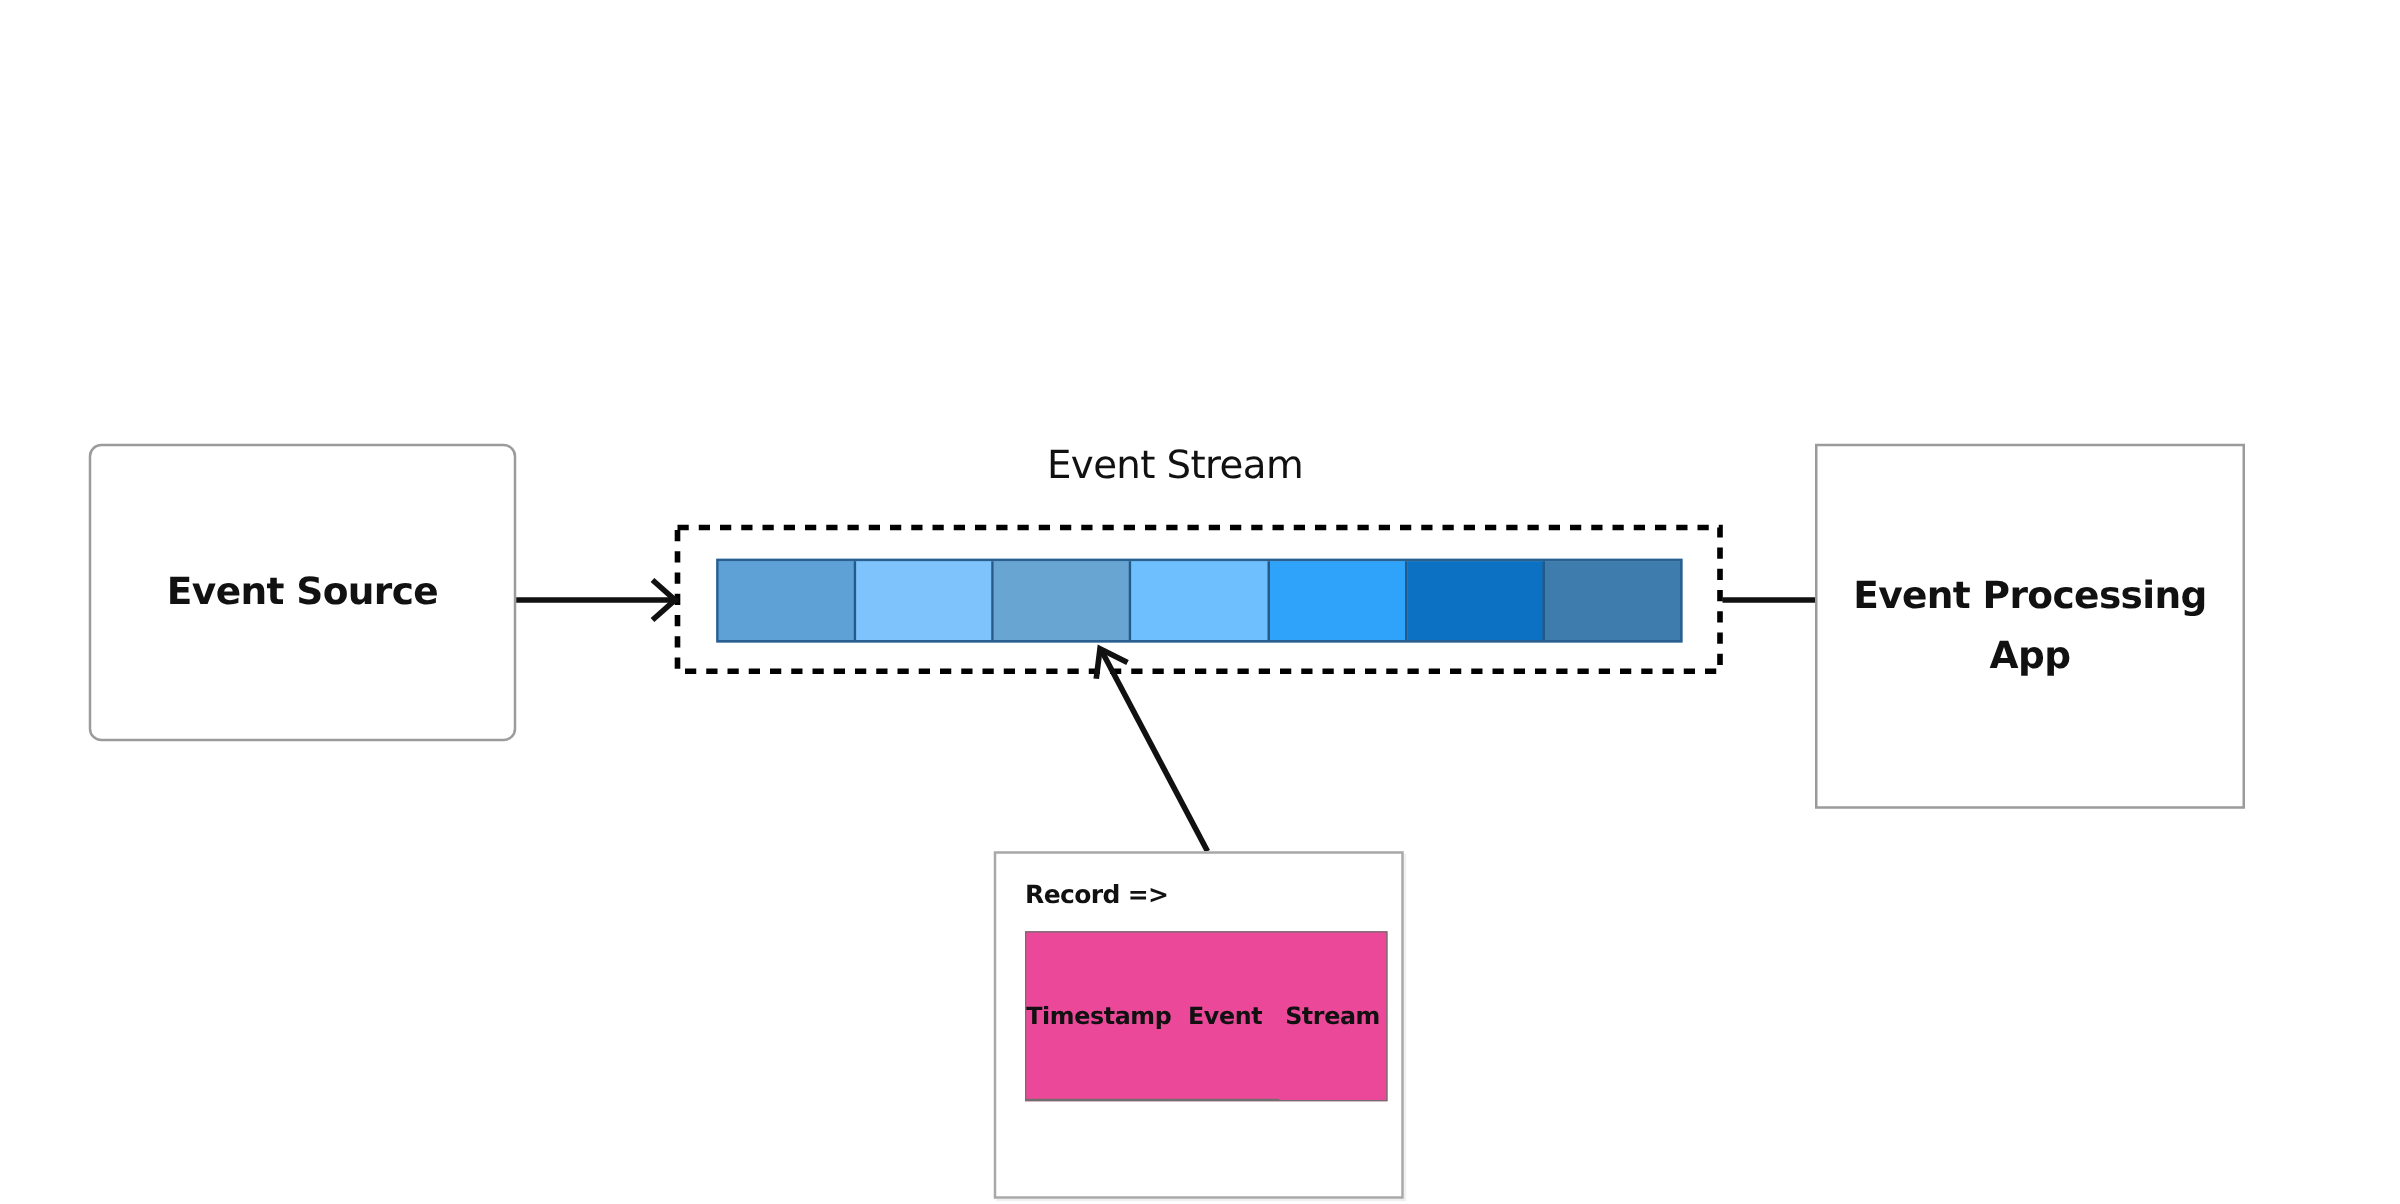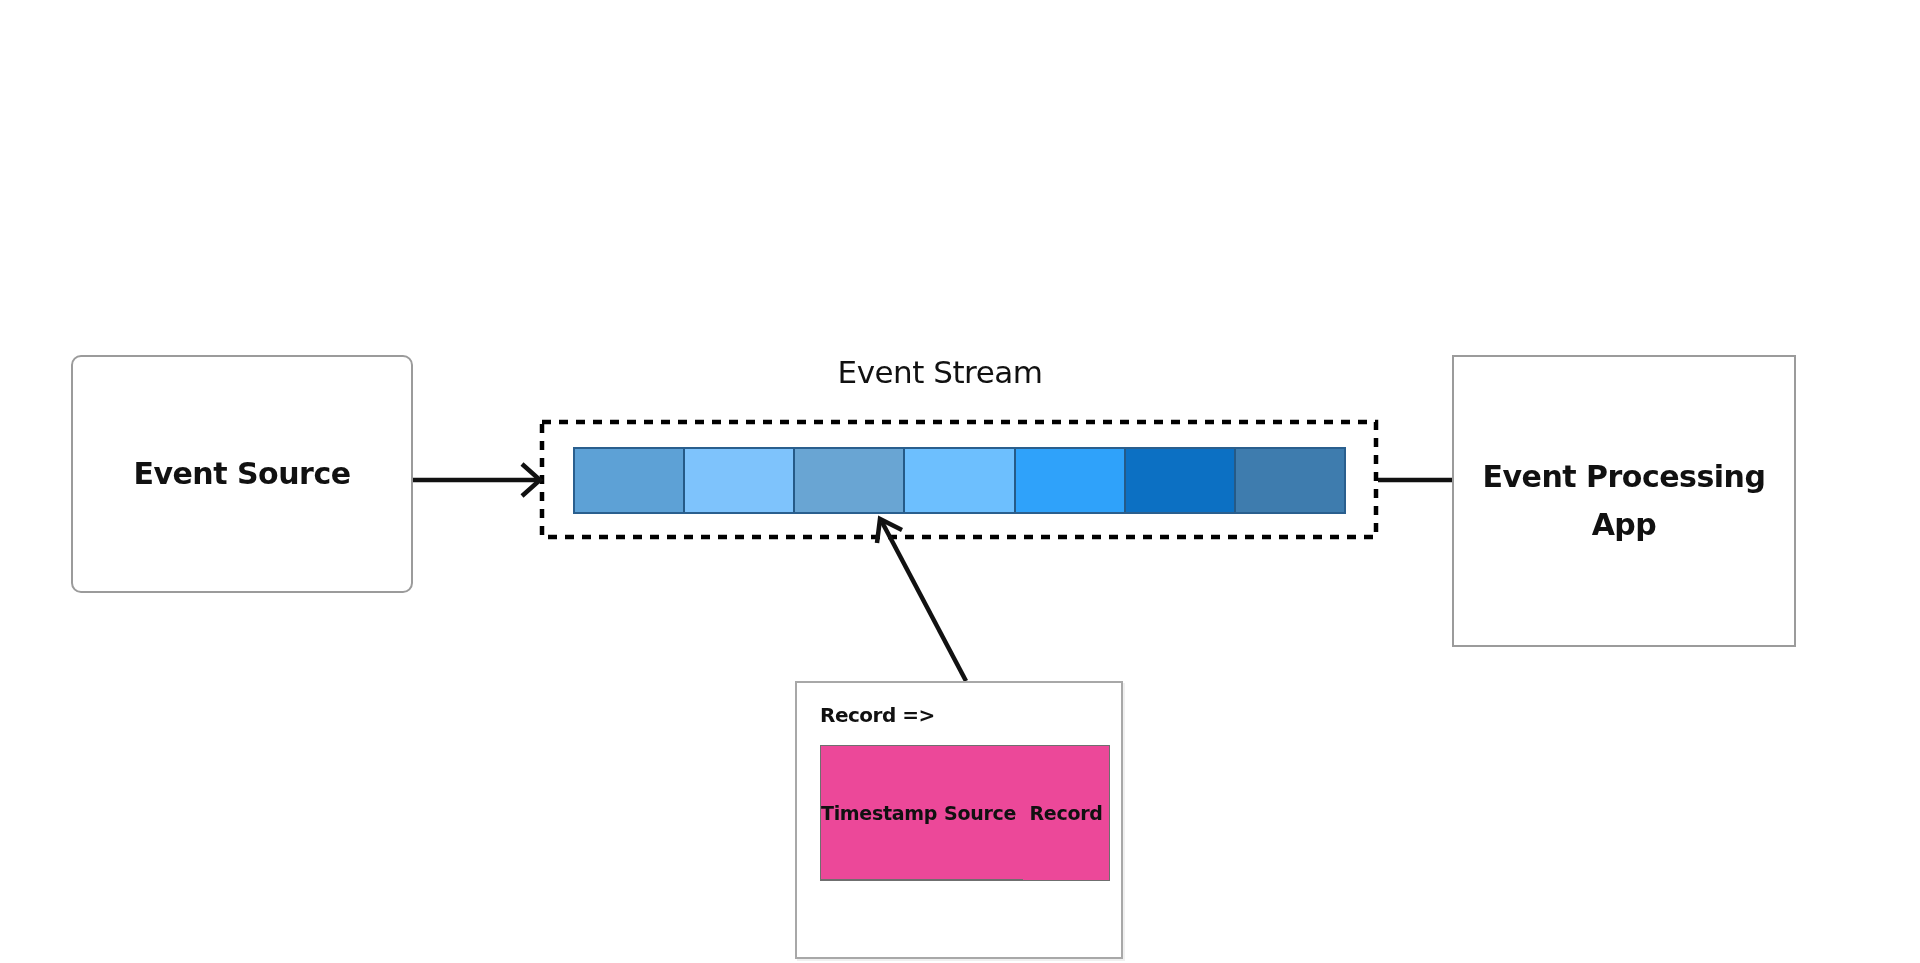--- a/index.html
+++ b/index.html
@@ -157,18 +157,18 @@
     </div>
 
   <div class="node-box" id="event-processing-box">
     <div class="node-label">Event Processing App</div>
   </div>
 
   <div class="record-box">
     <div class="record-label">Record =&gt;</div>
     <div class="record-table">
         <div class="record-row">Timestamp</div>
-        <div class="record-row">Source</div>
-        <div class="record-row">Record</div>
+        <div class="record-row">Event</div>
+        <div class="record-row">Stream</div>
       </div>
   </div>
 
 </div>
 
 </body></html>

